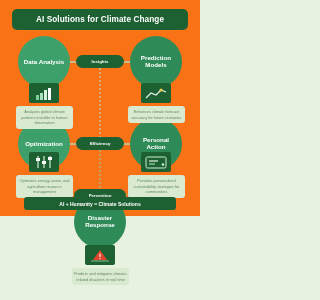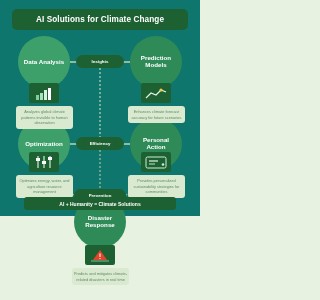--- a/index.html
+++ b/index.html
@@ -5,21 +5,21 @@
   * { box-sizing: border-box; margin: 0; padding: 0; }
   html, body {
     width: 200px; height: 300px;
     background: #e8f2e0;
     font-family: "Liberation Sans", sans-serif;
     overflow: hidden;
   }
   .canvas {
     position: relative;
     width: 200px; height: 216px;
-    background: #0f766e;
+    background: #f97316;
   }
 
   
   .title-bar {
     position: absolute;
     left: 12px; top: 9px;
     width: 176px; height: 21px;
     background: #1d6133;
     border-radius: 5px;
     display: flex; align-items: center; justify-content: center;

